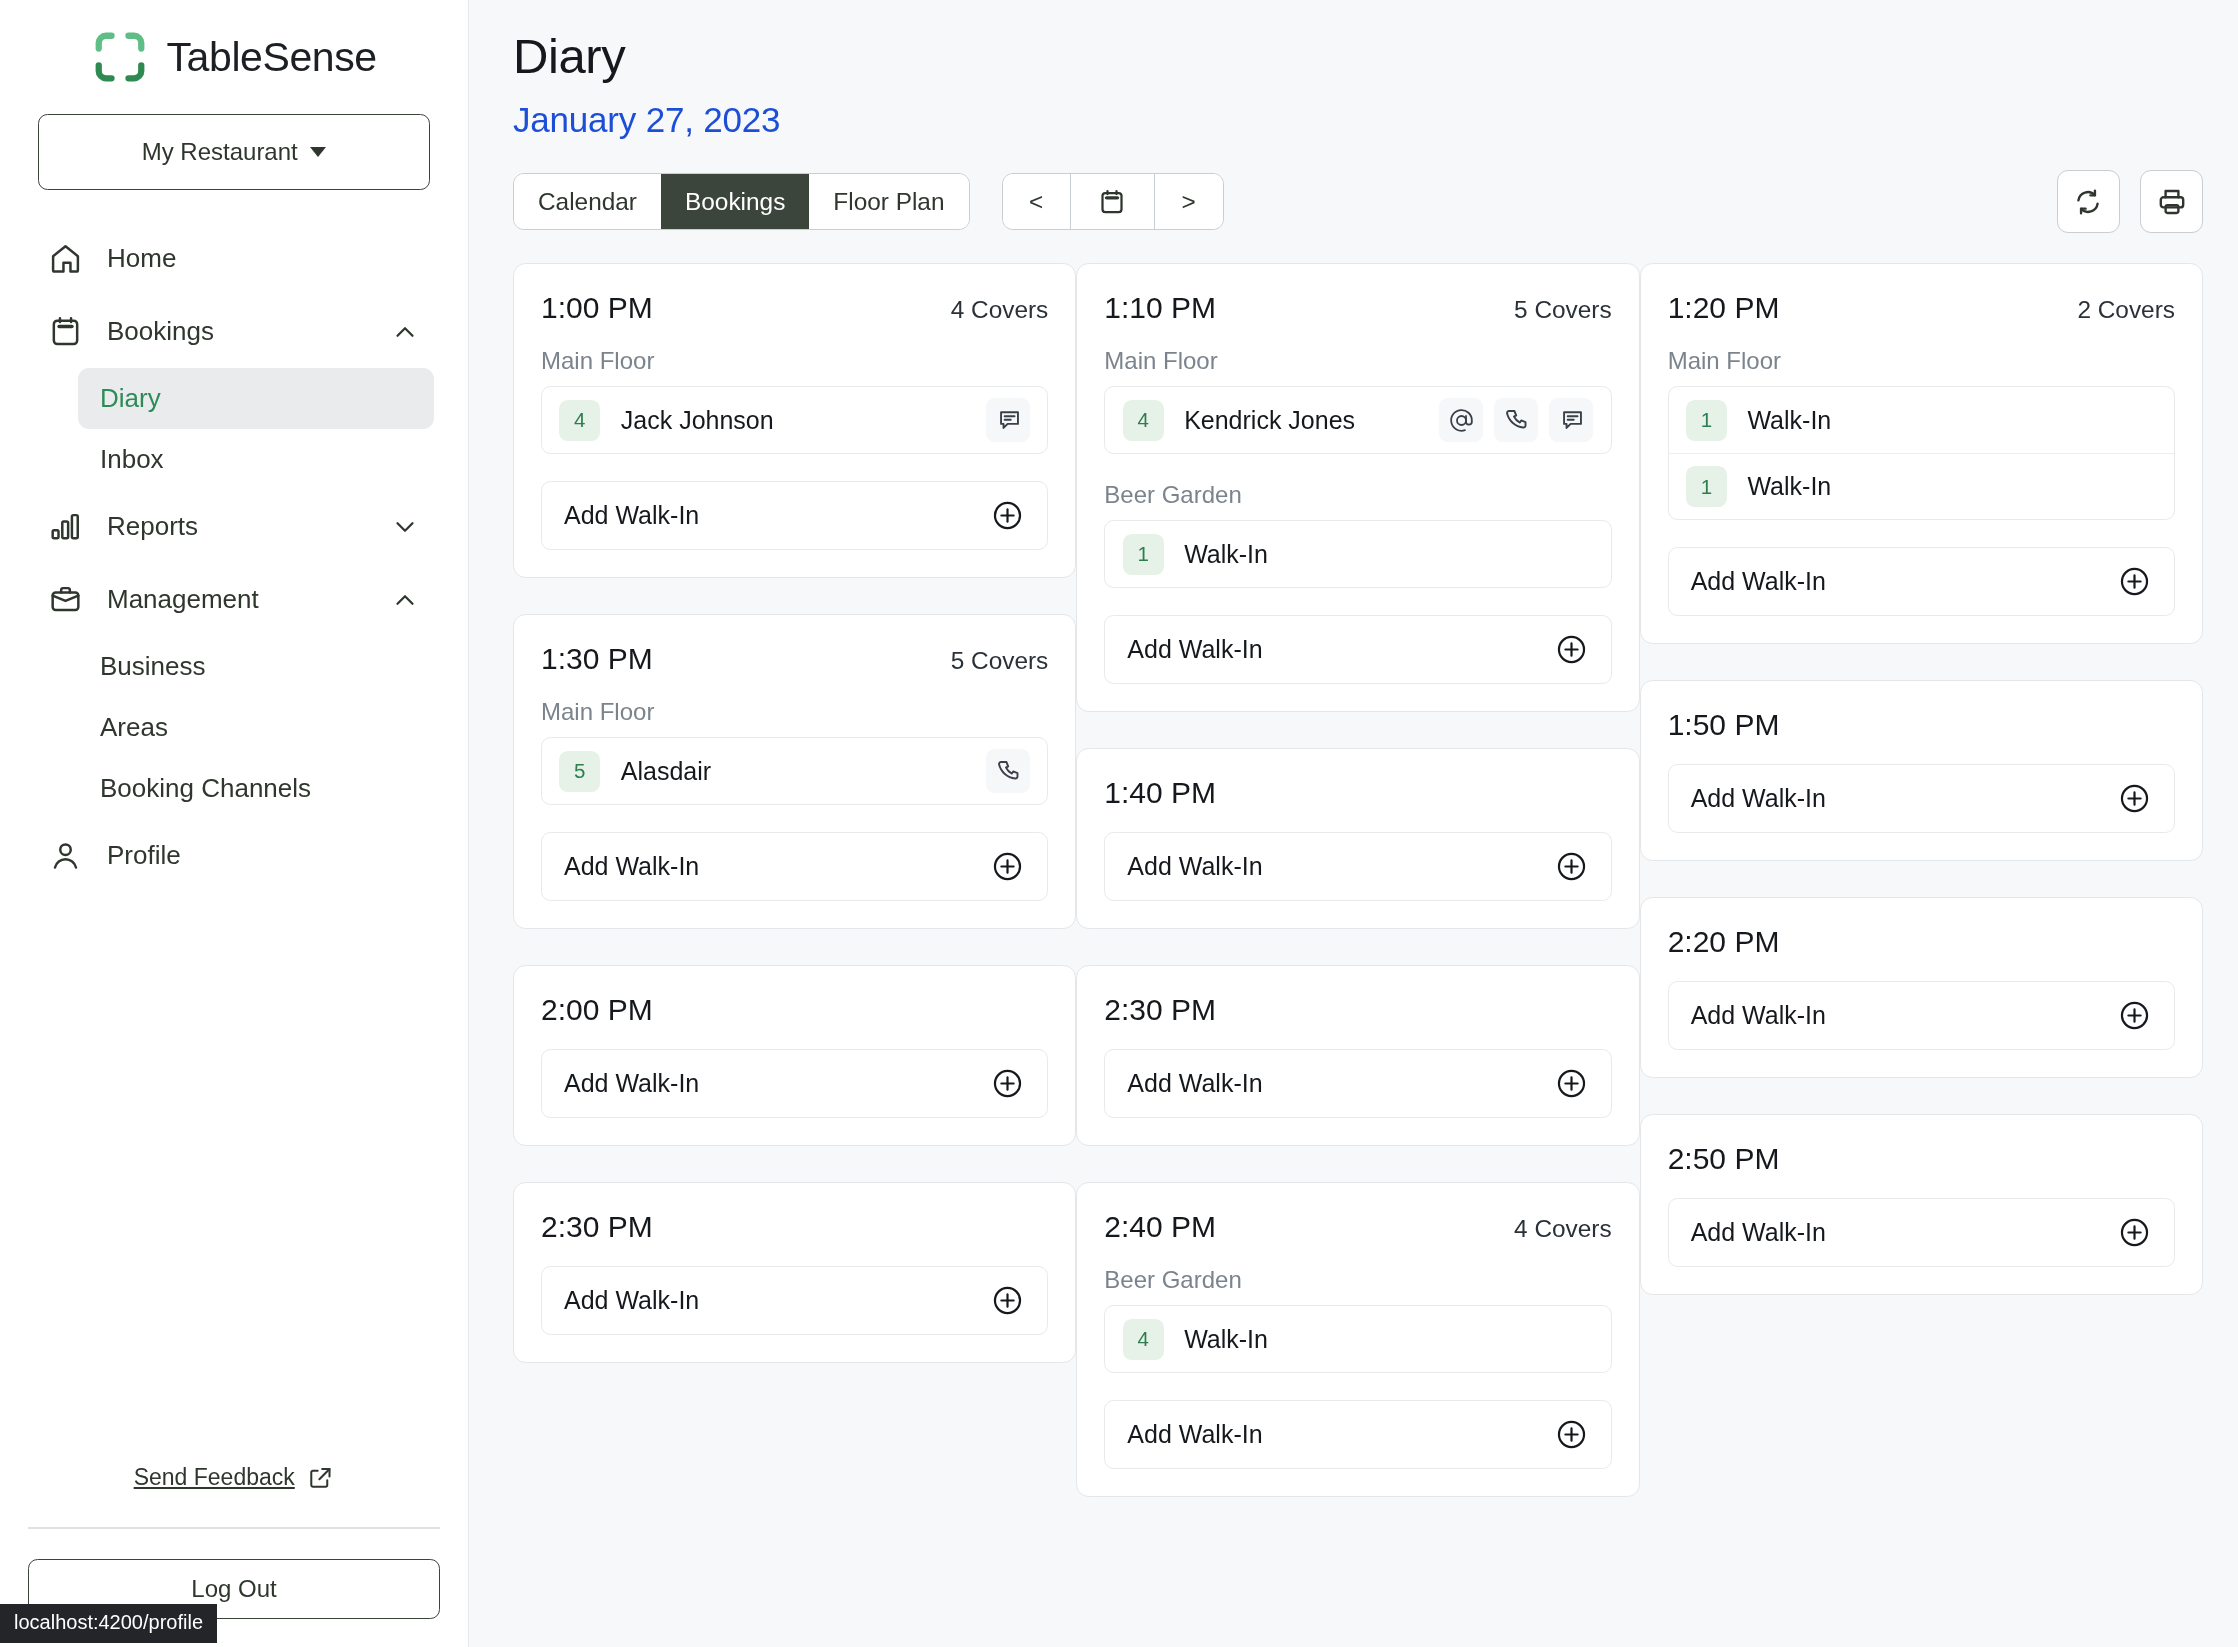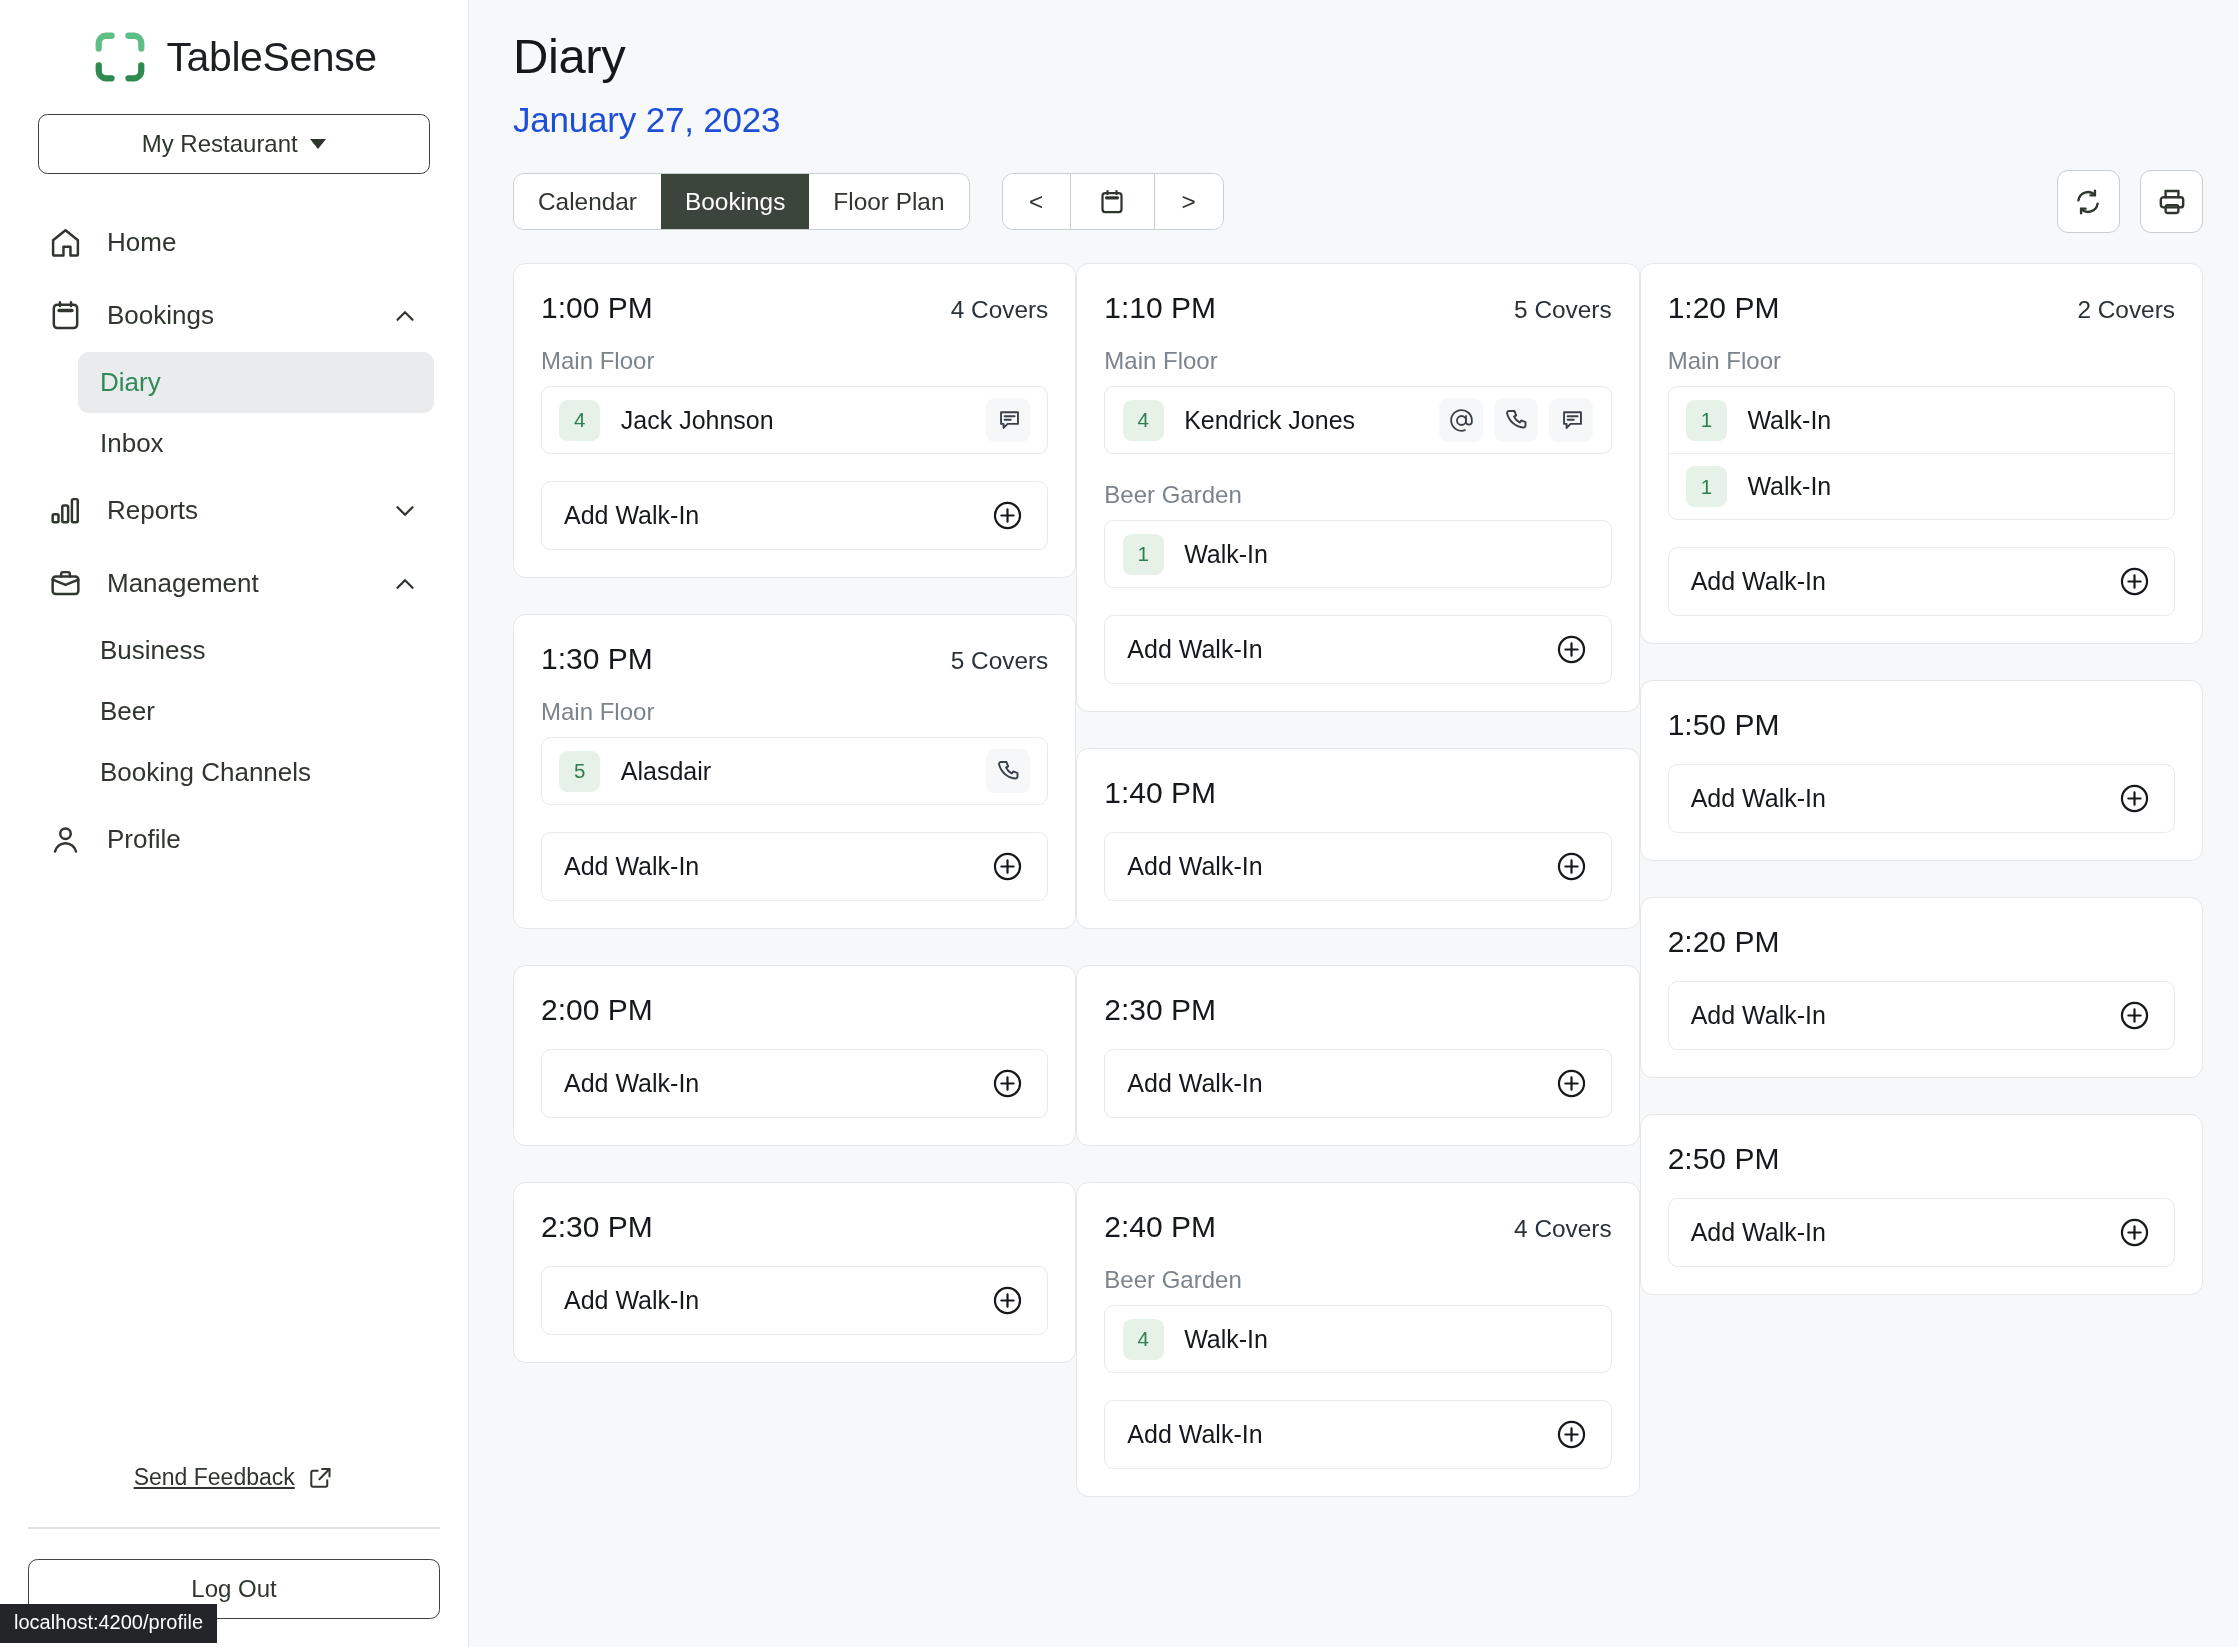--- a/index.html
+++ b/index.html
@@ -22,21 +22,21 @@
   }
   .brand {
     display: flex; align-items: center; justify-content: center;
     gap: 17.3px; margin-top: 28px; margin-bottom: 28px;
   }
   .brand-logo { width: 58px; height: 58px; display: block; }
   .brand-name { font-size: 41px; color: #1c1f23; letter-spacing: -0.4px; }
 
   .restaurant-select {
     margin: 0 38px 32px 38px;
-    height: 60px;
+    height: 76px;
     border: 1.6px solid #3c453c;
     border-radius: 9.5px;
     display: flex; align-items: center; justify-content: center;
     gap: 12.6px;
     font-size: 24px; color: #2e362e;
     cursor: pointer; background: #fff;
   }
   .caret-down {
     width: 0; height: 0;
     border-left: 8.7px solid transparent;
@@ -272,21 +272,21 @@
         <span class="chev">
           <svg width="30" height="30" viewBox="0 0 24 24" fill="none" stroke="#2e362e" stroke-width="1.8" stroke-linecap="round" stroke-linejoin="round">
               <path d="M6 15l6-6 6 6"></path>
             </svg>
         </span>
       </div>
       <div class="subnav-item">
         <span class="lbl">Business</span>
       </div>
       <div class="subnav-item">
-        <span class="lbl">Beer</span>
+        <span class="lbl">Areas</span>
       </div>
       <div class="subnav-item">
         <span class="lbl">Booking Channels</span>
       </div>
 
       <div class="nav-item">
         <span class="ico">
           <svg width="35" height="35" viewBox="0 0 24 24" fill="none" stroke="#2e362e" stroke-width="1.7" stroke-linecap="round" stroke-linejoin="round">
             <circle cx="12" cy="8" r="3.6"></circle>
             <path d="M4.8 20.2a7.4 7.4 0 0 1 14.4 0"></path>

